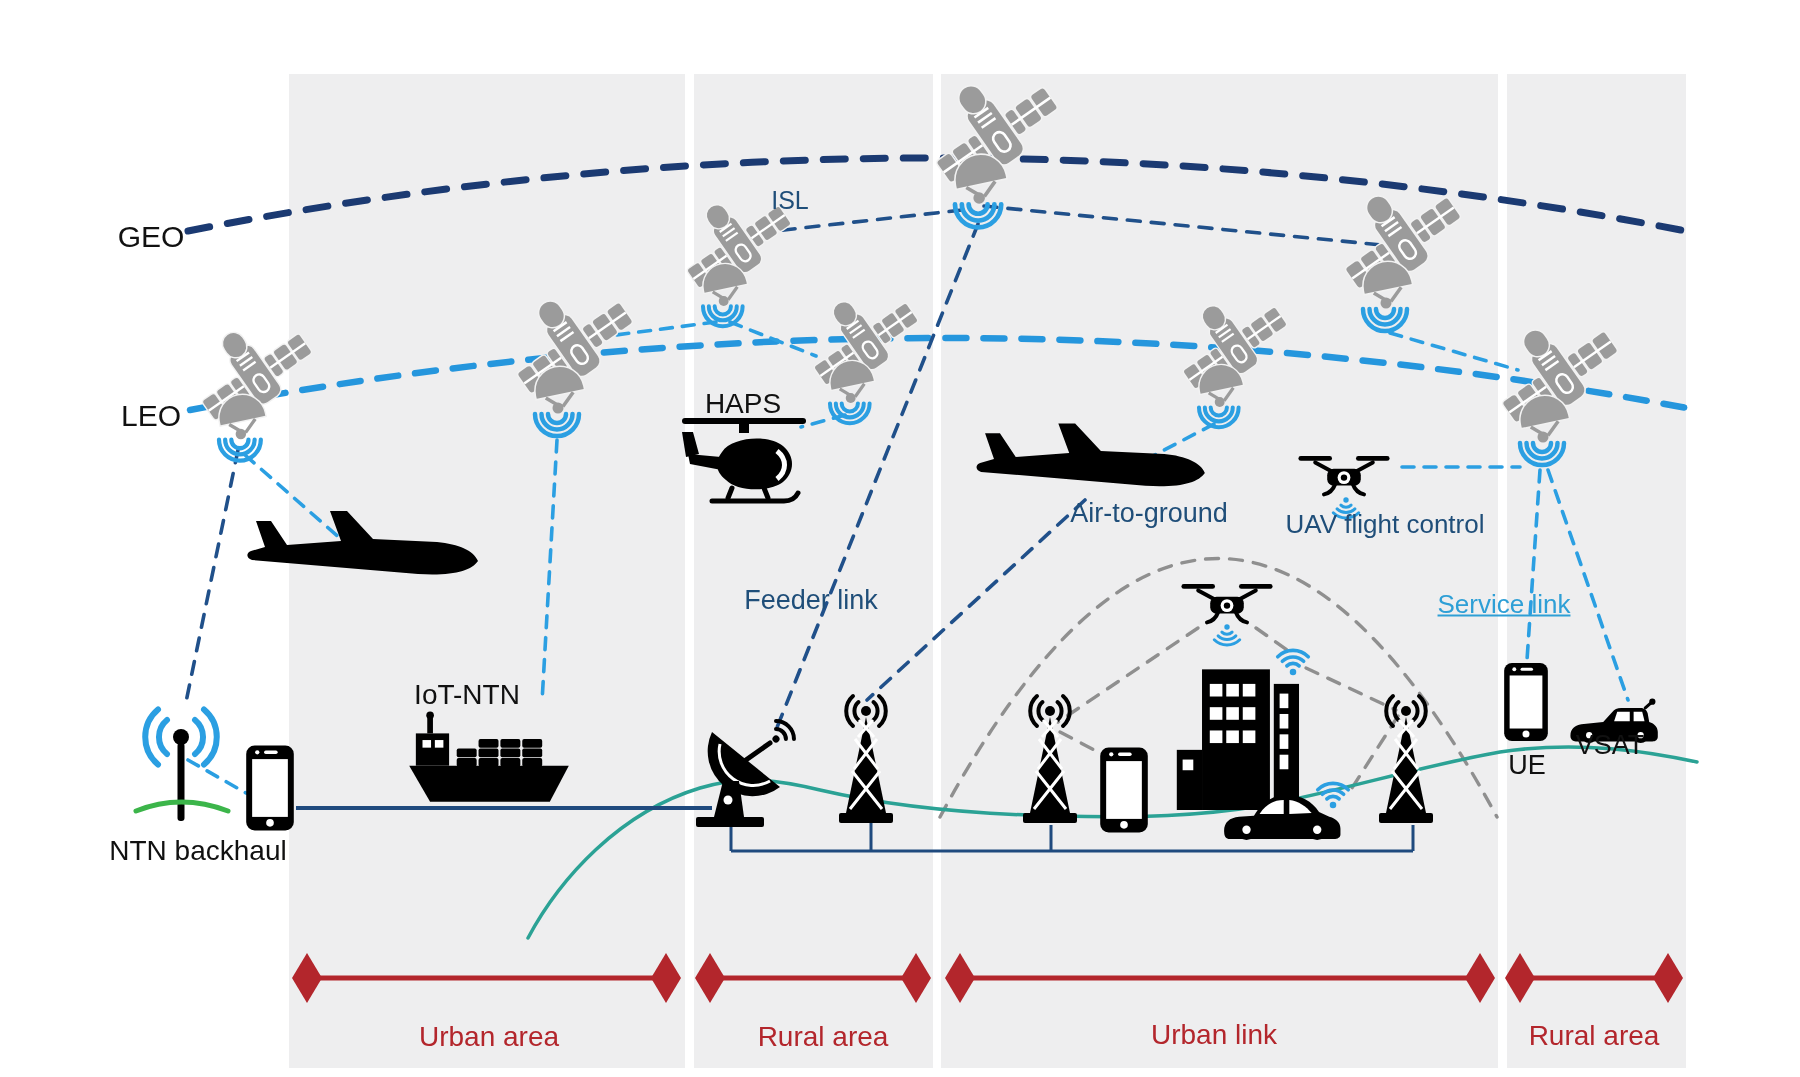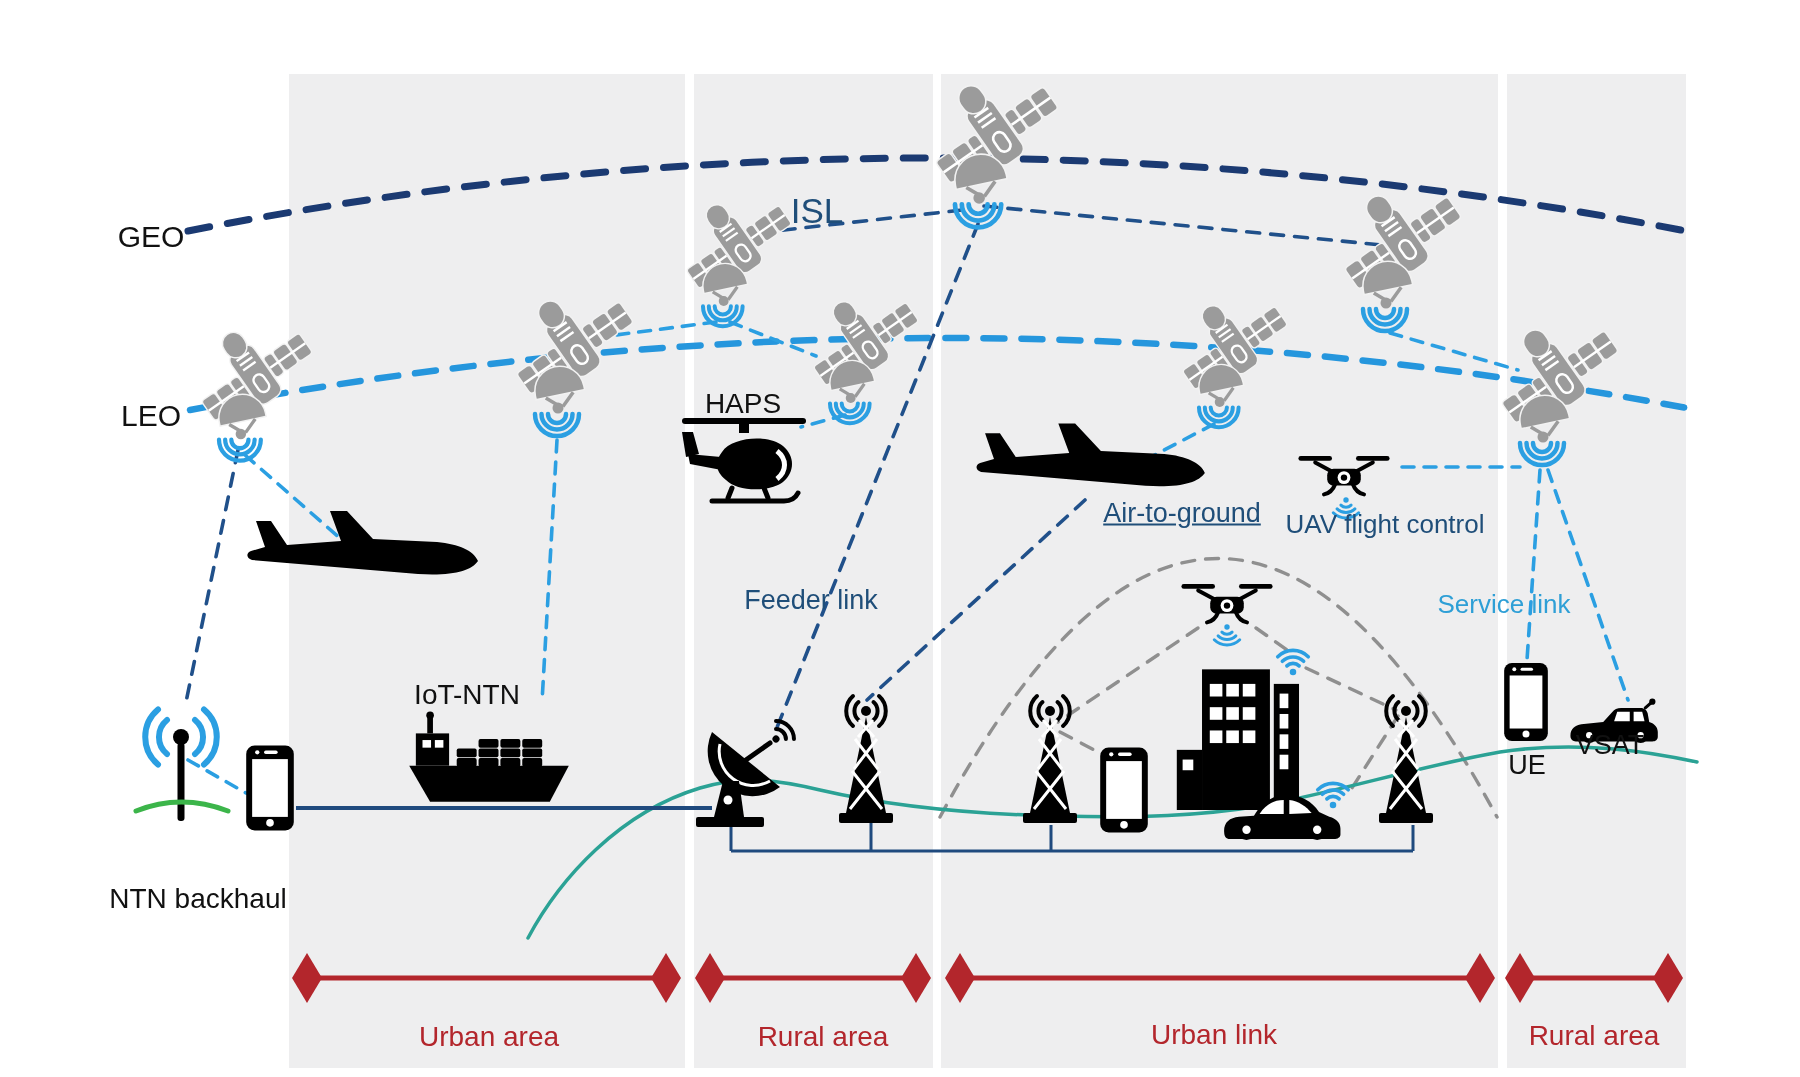--- a/index.html
+++ b/index.html
@@ -309,28 +309,28 @@
       <polygon class="marker-diamond" points="0,-25 15,0 0,25 -15,0" transform="translate(960,978)"></polygon>
       <polygon class="marker-diamond" points="0,-25 15,0 0,25 -15,0" transform="translate(1480,978)"></polygon>
       <line class="marker-line" x1="1520" y1="978" x2="1668" y2="978"></line>
       <polygon class="marker-diamond" points="0,-25 15,0 0,25 -15,0" transform="translate(1520,978)"></polygon>
       <polygon class="marker-diamond" points="0,-25 15,0 0,25 -15,0" transform="translate(1668,978)"></polygon>
     </g>
   </svg>
 
   <div class="lbl" style="left:151px;top:237px;font-size:30px;text-align:center;">GEO</div>
   <div class="lbl" style="left:151px;top:416px;font-size:30px;">LEO</div>
-  <div class="lbl navy" style="left:817px;top:200px;font-size:35px;margin-top:11px;">ISL</div>
+  <div class="lbl navy" style="left:790px;top:200px;font-size:25px;">ISL</div>
   <div class="lbl" style="left:743px;top:404px;font-size:28px;">HAPS</div>
   <div class="lbl navy" style="left:811px;top:600px;font-size:27px;">Feeder link</div>
-  <div class="lbl navy" style="left:1182px;top:513px;font-size:27px;text-decoration:underline;">Air-to-ground</div>
+  <div class="lbl navy" style="left:1149px;top:513px;font-size:27px;">Air-to-ground</div>
   <div class="lbl navy" style="left:1385px;top:524px;font-size:26px;">UAV flight control</div>
-  <div class="lbl lblue" style="left:1504px;top:604px;font-size:26px;">Service link</div>
+  <div class="lbl lblue" style="left:1504px;top:604px;font-size:26px;text-decoration:underline;">Service link</div>
   <div class="lbl" style="left:467px;top:695px;font-size:28px;">IoT-NTN</div>
-  <div class="lbl" style="left:198px;top:851px;font-size:28px;margin-top:48px;">NTN backhaul</div>
+  <div class="lbl" style="left:198px;top:851px;font-size:28px;">NTN backhaul</div>
   <div class="lbl" style="left:1527px;top:765px;font-size:27px;">UE</div>
   <div class="lbl" style="left:1610px;top:745px;font-size:27px;">VSAT</div>
 
   <div class="lbl red" style="left:489px;top:1037px;font-size:28px;">Urban area</div>
   <div class="lbl red" style="left:823px;top:1037px;font-size:28px;">Rural area</div>
   <div class="lbl red" style="left:1214px;top:1035px;font-size:28px;">Urban link</div>
   <div class="lbl red" style="left:1594px;top:1036px;font-size:28px;">Rural area</div>
 </div>
 
 </body></html>

